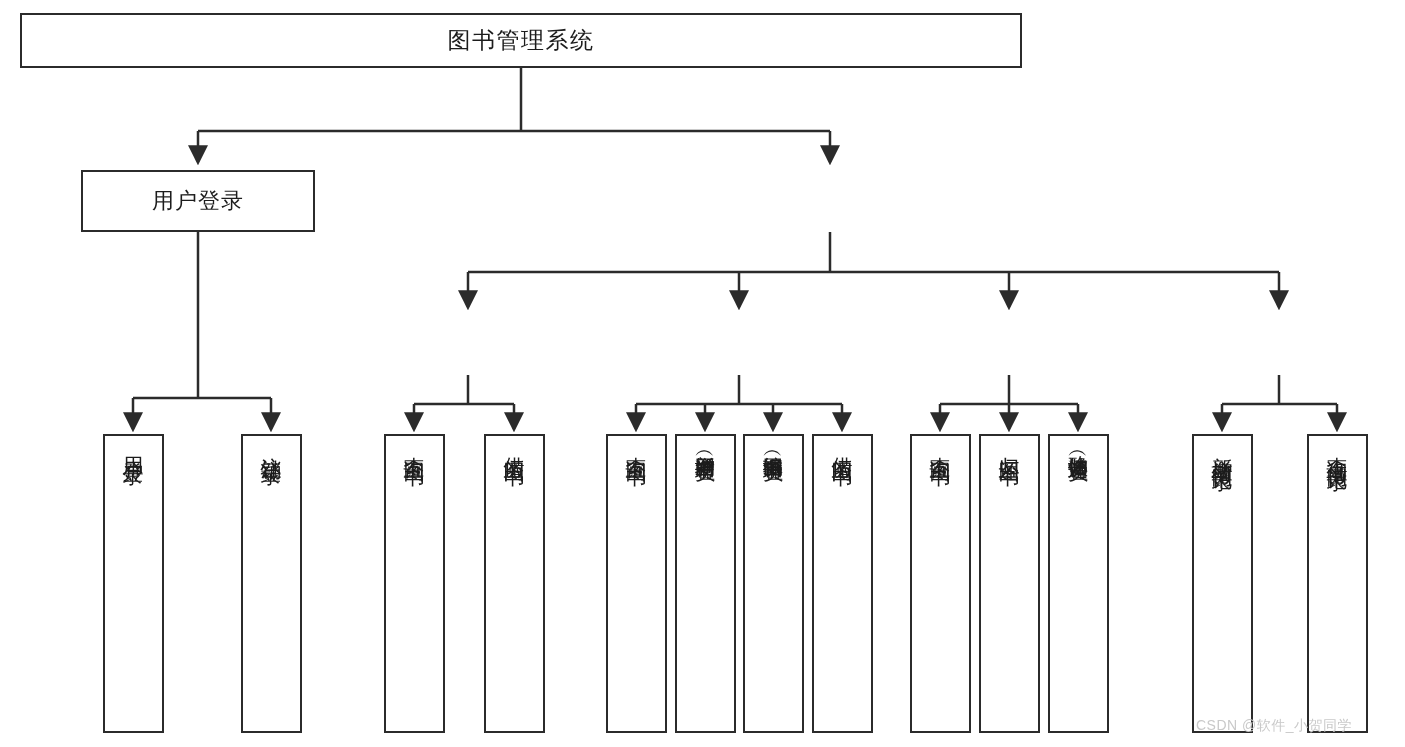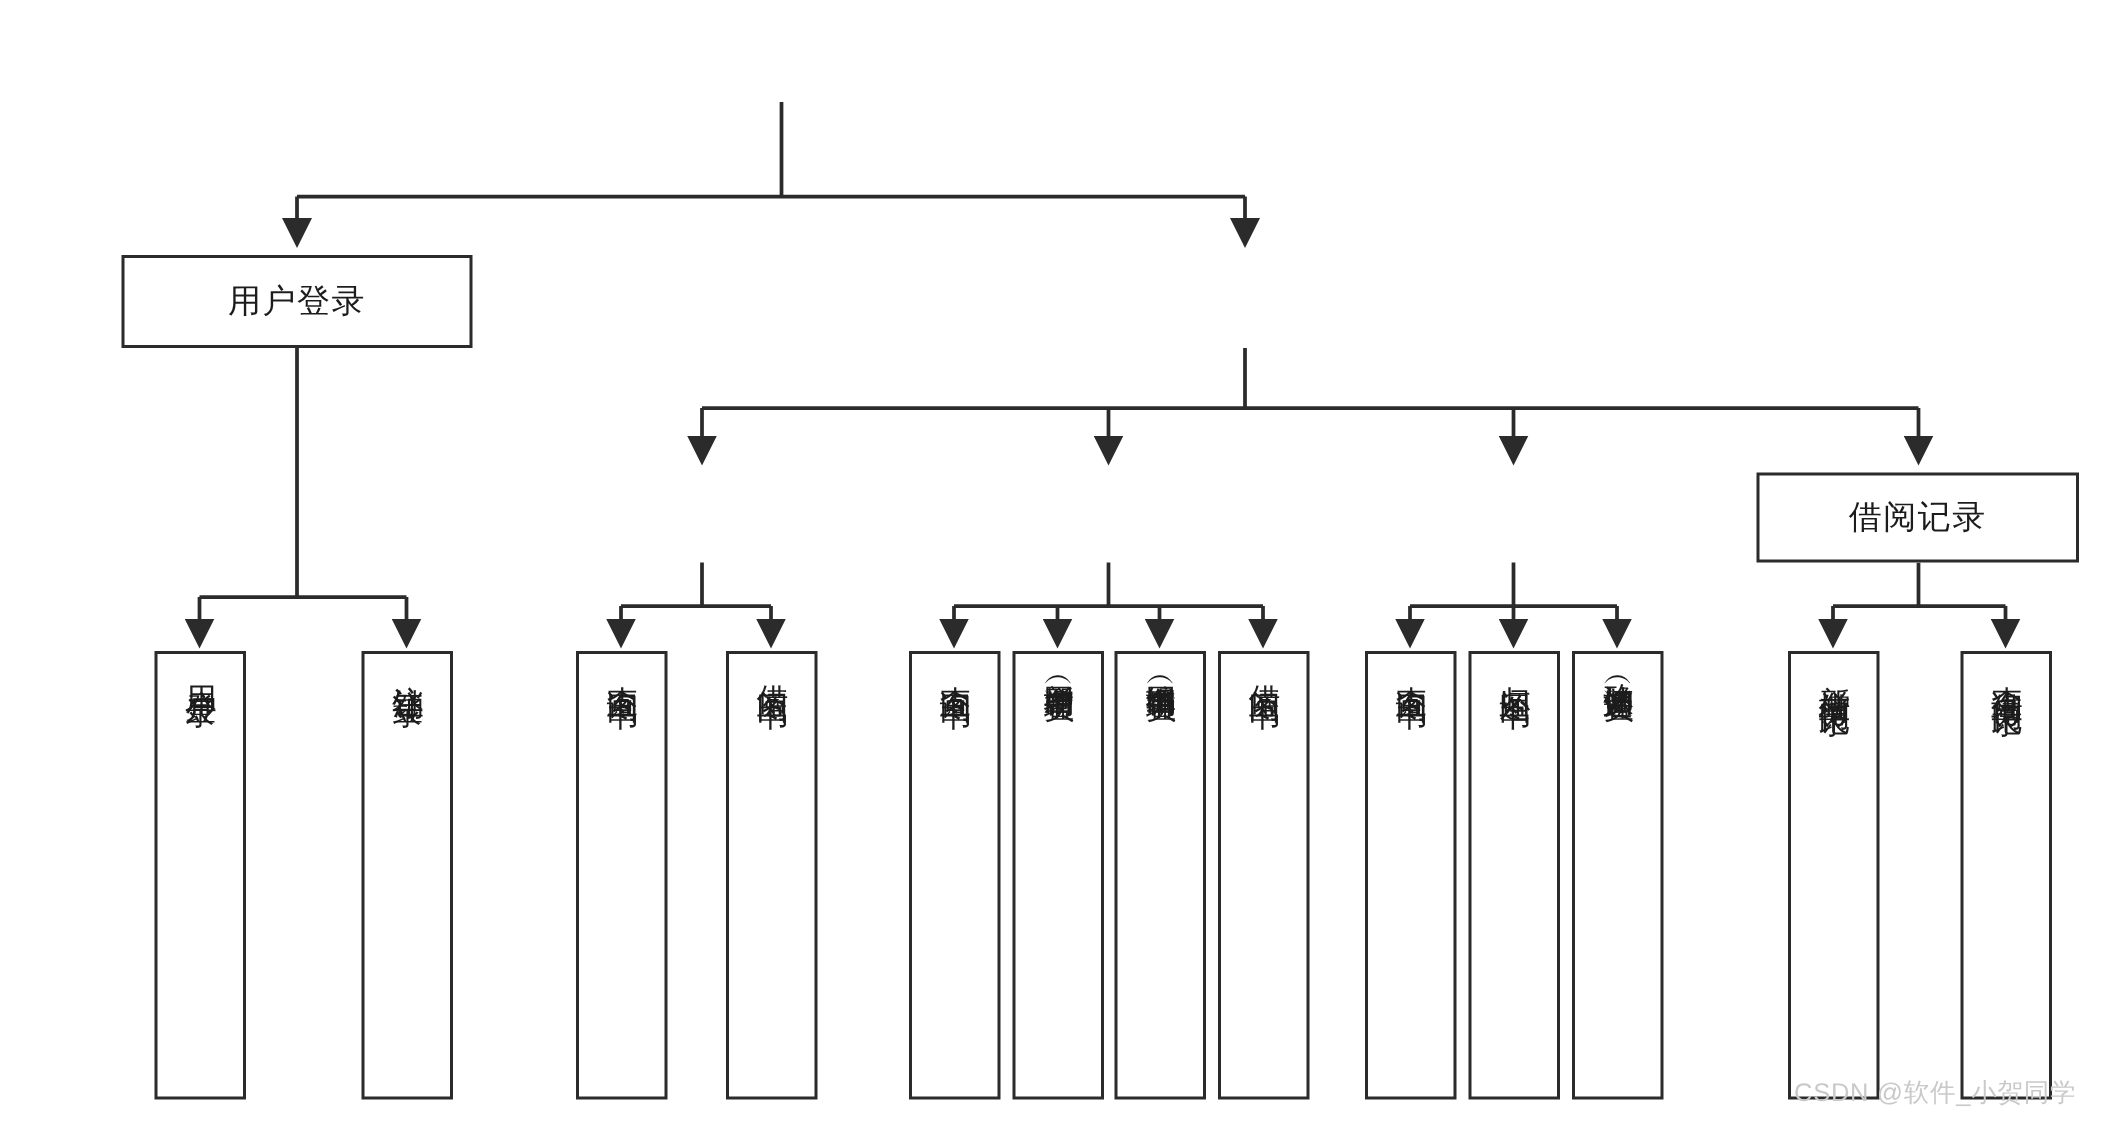--- a/index.html
+++ b/index.html
@@ -64,21 +64,21 @@
     white-space: nowrap;
     margin: 0 auto;
   }
   .node.v.tall .label {
     font-size: 20px;
     letter-spacing: 1px;
   }
   .watermark {
     position: absolute;
     color: #c9c9c9;
-    font-size: 17px;
+    font-size: 14px;
     white-space: nowrap;
     letter-spacing: 0.5px;
   }
 </style>
 </head>
 <body>
 
 <div id="canvas">
 
   <svg class="edges" viewBox="0 0 1405 747" xmlns="http://www.w3.org/2000/svg">
@@ -124,28 +124,28 @@
       <path d="M 1009 404 L 1009 429" marker-end="url(#arrow)"></path>
       <path d="M 1078 404 L 1078 429" marker-end="url(#arrow)"></path>
 
       <path d="M 1279 375 L 1279 404"></path>
       <path d="M 1222 404 L 1337 404"></path>
       <path d="M 1222 404 L 1222 429" marker-end="url(#arrow)"></path>
       <path d="M 1337 404 L 1337 429" marker-end="url(#arrow)"></path>
     </g>
   </svg>
 
+  <div class="node h root" style="left:20px; top:13px; width:1002px; height:55px;">
+    <span class="label">图书管理系统</span>
+  </div>
 
   <div class="node h" style="left:81px; top:170px; width:234px; height:62px;">
     <span class="label">用户登录</span>
   </div>
 
-  <div class="node h" style="left:1171px; top:315px; width:215px; height:60px;">
-    <span class="label">借阅记录</span>
-  </div>
 
   <div class="node v" style="left:103px; top:434px; width:61px; height:299px;">
     <span class="label">用户登录</span>
   </div>
   <div class="node v" style="left:241px; top:434px; width:61px; height:299px;">
     <span class="label">注销登录</span>
   </div>
 
   <div class="node v" style="left:384px; top:434px; width:61px; height:299px;">
     <span class="label">查询图书</span>

